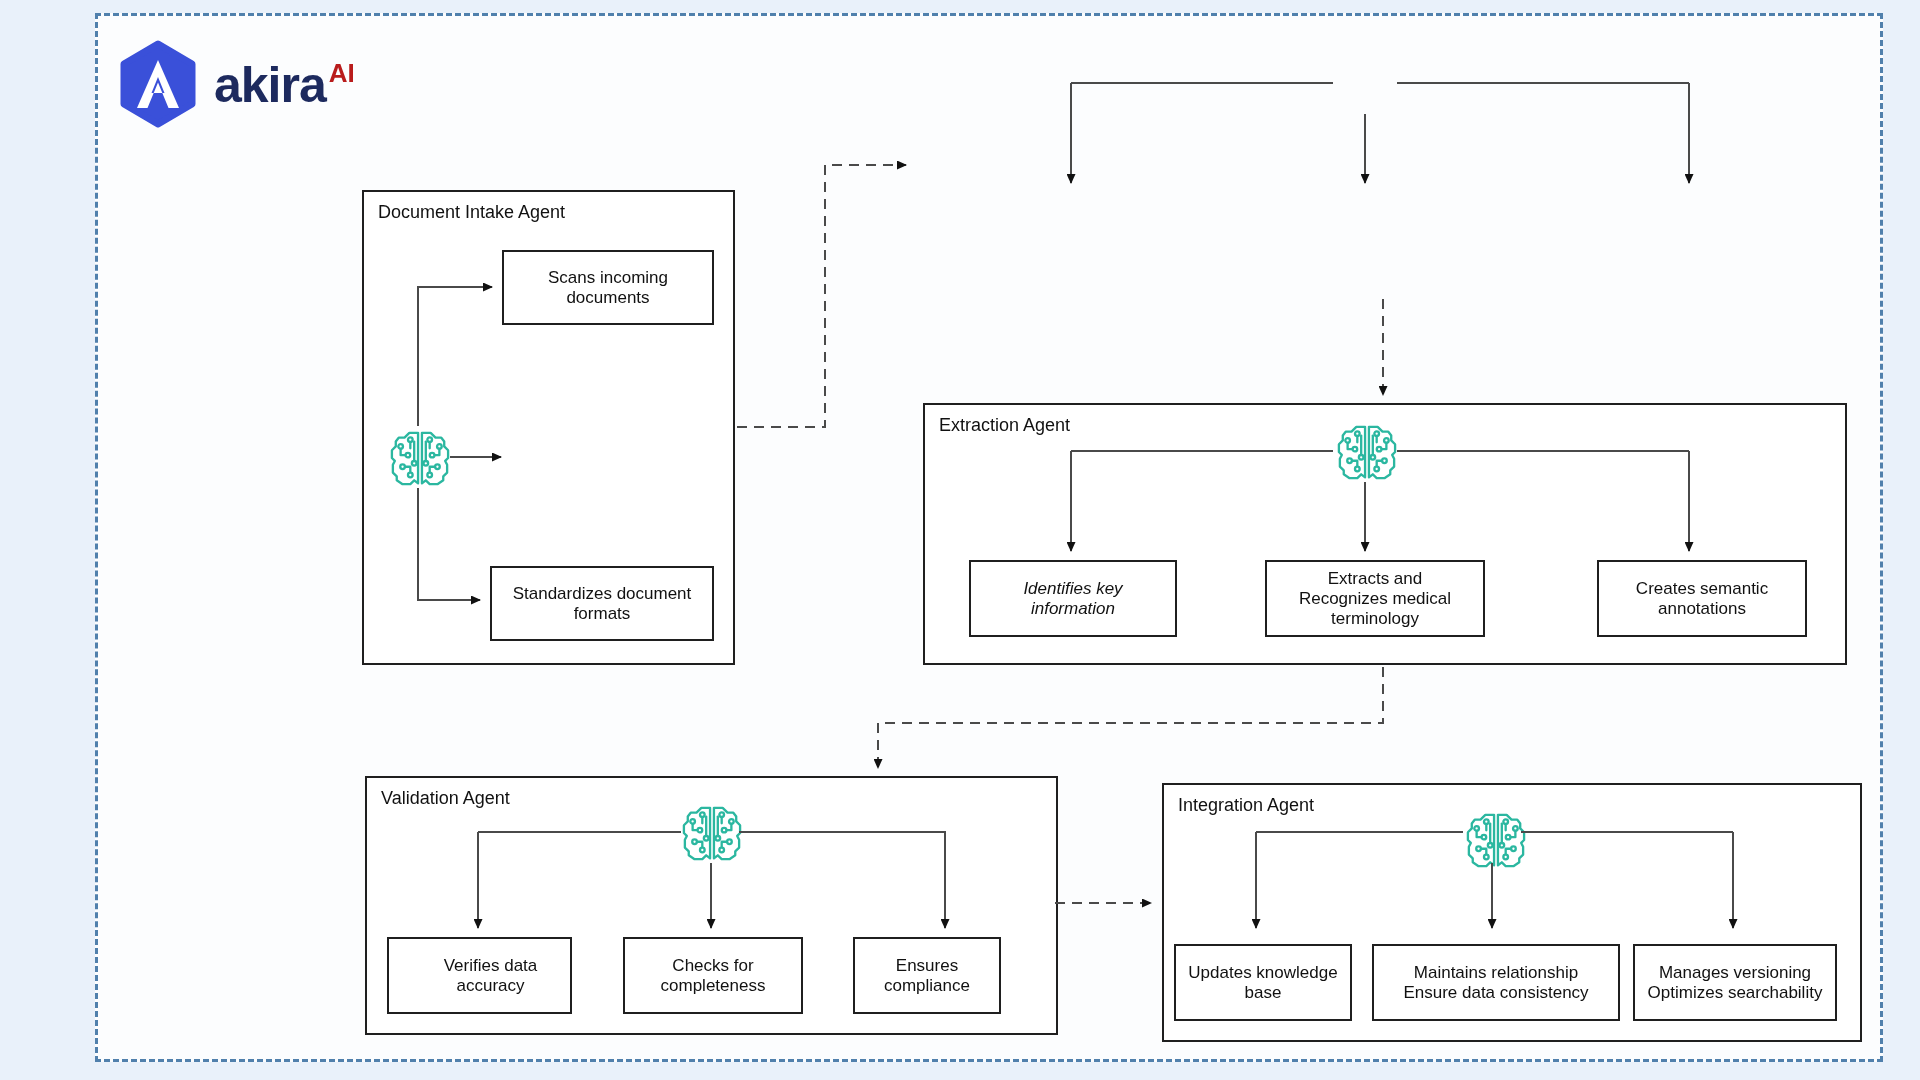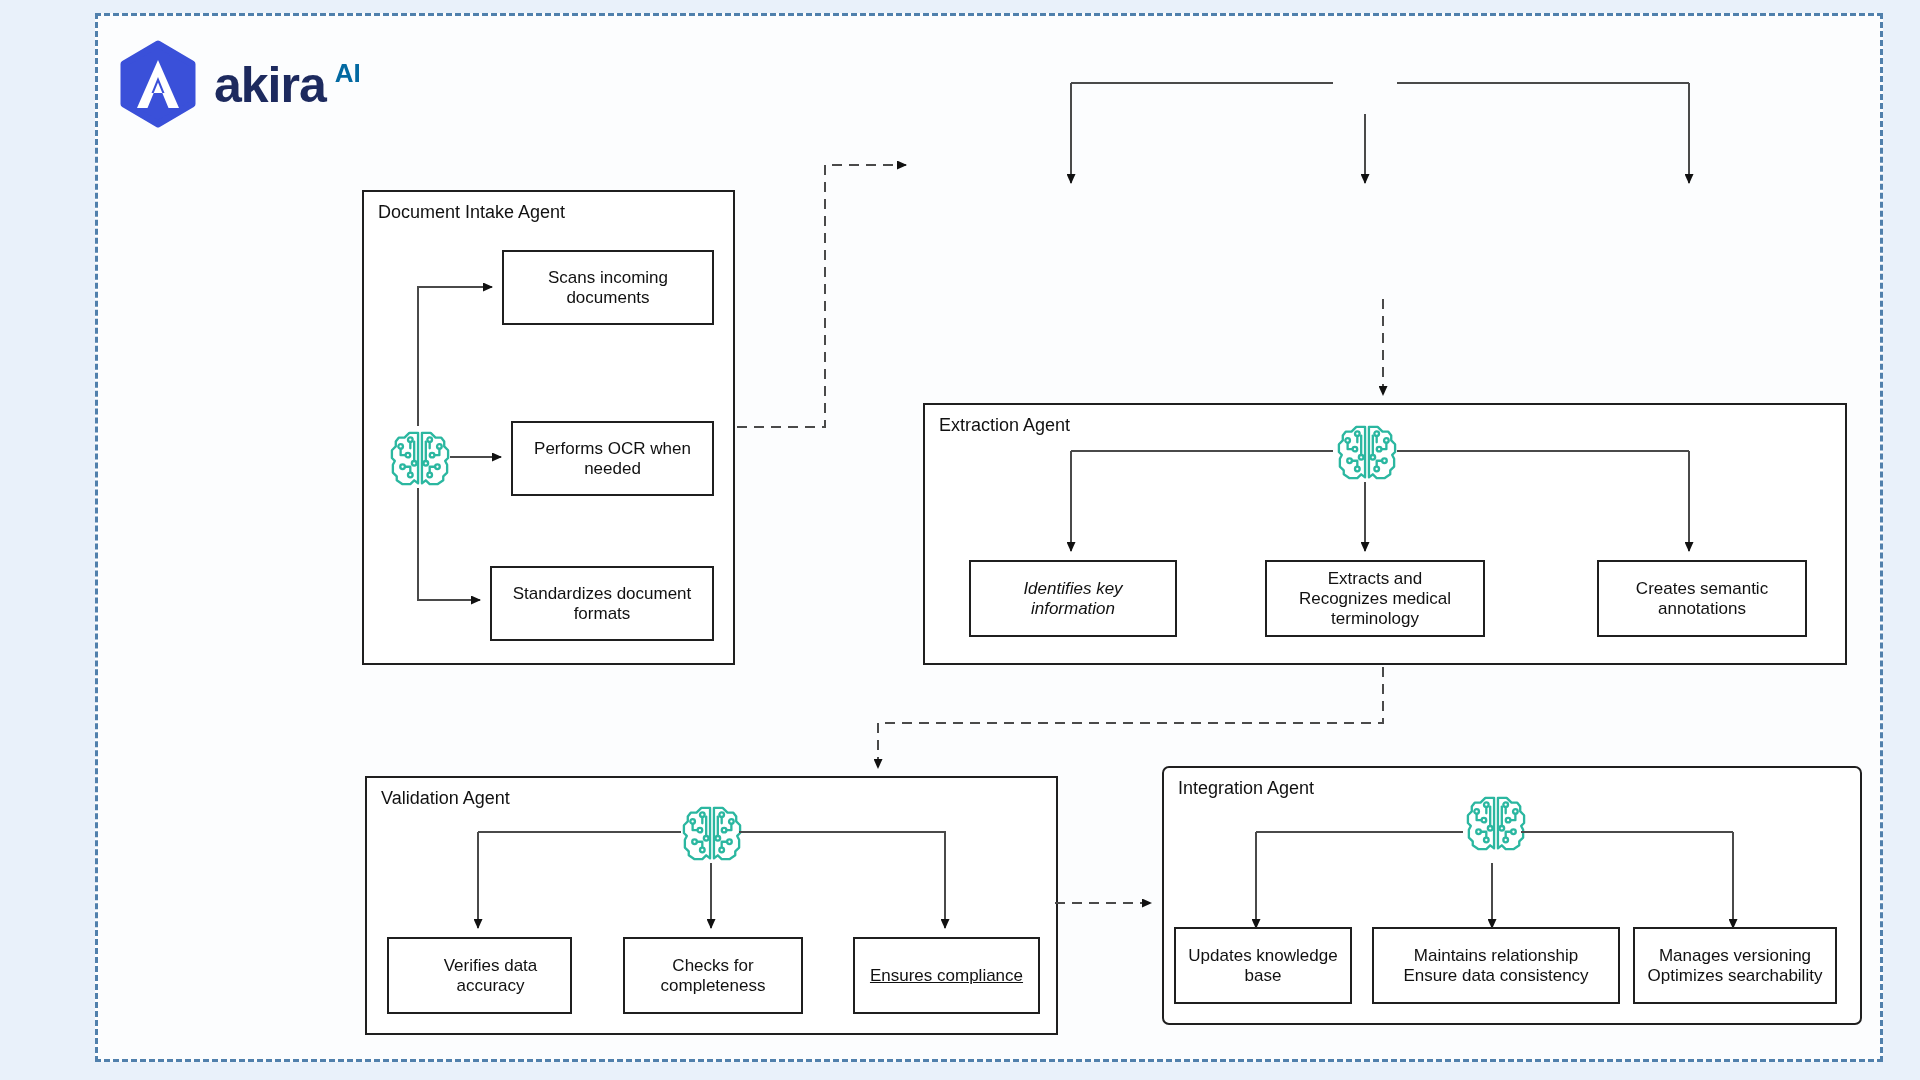--- a/index.html
+++ b/index.html
@@ -28,23 +28,23 @@
   .logo-text {
     margin-left: 16px;
     font-size: 50px; font-weight: bold;
     letter-spacing: -1px;
     color: #1d2a5e;
     line-height: 90px;
   }
   .logo-sup {
     display: inline-block;
     font-size: 26px; font-weight: bold;
-    color: #0369a1;
+    color: #b91c1c;
     transform: translateY(-20px);
-    margin-left: 9px;
+    margin-left: 3px;
     letter-spacing: 0;
   }
   .agent {
     position: absolute;
     box-sizing: border-box;
     border: 2px solid #1f1f1f;
     background: #ffffff;
   }
   .agent-title {
     position: absolute; left: 14px; top: 10px;
@@ -87,22 +87,20 @@
       <polygon points="40,4 74,24 74,64 40,84 6,64 6,24" fill="#3a50d9" stroke="#3a50d9" stroke-width="7" stroke-linejoin="round"></polygon>
       <path d="M40 20 L61 68 H50.5 L40 42.5 L29.5 68 H19 Z M40 37 L46.5 53 H33.5 Z" fill="#ffffff" fill-rule="evenodd"></path>
     </svg>
     <div class="logo-text"><span>akira</span><span class="logo-sup">AI</span></div>
   </div>
 
   <section class="agent" style="left:362px; top:190px; width:373px; height:475px;padding-left:12px;">
     <h2 class="agent-title">Document Intake Agent</h2>
     <div class="task" style="left:138px; top:58px; width:212px; height:75px;">Scans incoming
 documents</div>
-    <div class="task" style="left:147px; top:229px; width:203px; height:75px;">Performs OCR when
-needed</div>
     <div class="task" style="left:126px; top:374px; width:224px; height:75px;">Standardizes document
 formats</div>
     <span class="brain" style="left:25px; top:236px;">
       <svg viewBox="0 0 64 64">
           <use href="#brainShape"></use>
         </svg>
     </span>
   </section>
 
 
@@ -121,29 +119,29 @@
         </svg>
     </span>
   </section>
 
   <section class="agent" style="left:365px; top:776px; width:693px; height:259px;">
     <h2 class="agent-title">Validation Agent</h2>
     <div class="task" style="left:20px; top:159px; width:185px; height:77px;padding-left:28px;">Verifies data
 accuracy</div>
     <div class="task" style="left:256px; top:159px; width:180px; height:77px;">Checks for
 completeness</div>
-    <div class="task" style="left:486px; top:159px; width:187px; height:77px;text-decoration:underline;">Ensures compliance</div>
+    <div class="task" style="left:486px; top:159px; width:148px; height:77px;">Ensures compliance</div>
     <span class="brain" style="left:314px; top:25px;">
       <svg viewBox="0 0 64 64">
           <use href="#brainShape"></use>
         </svg>
     </span>
   </section>
 
-  <section class="agent" style="left:1162px; top:766px; width:700px; height:259px;border-radius:7px;">
+  <section class="agent" style="left:1162px; top:783px; width:700px; height:259px;">
     <h2 class="agent-title">Integration Agent</h2>
     <div class="task" style="left:10px; top:159px; width:178px; height:77px;">Updates knowledge
 base</div>
     <div class="task" style="left:208px; top:159px; width:248px; height:77px;">Maintains relationship
 Ensure data consistency</div>
     <div class="task" style="left:469px; top:159px; width:204px; height:77px;">Manages versioning
 Optimizes searchability</div>
     <span class="brain" style="left:301px; top:25px;">
       <svg viewBox="0 0 64 64">
           <use href="#brainShape"></use>

